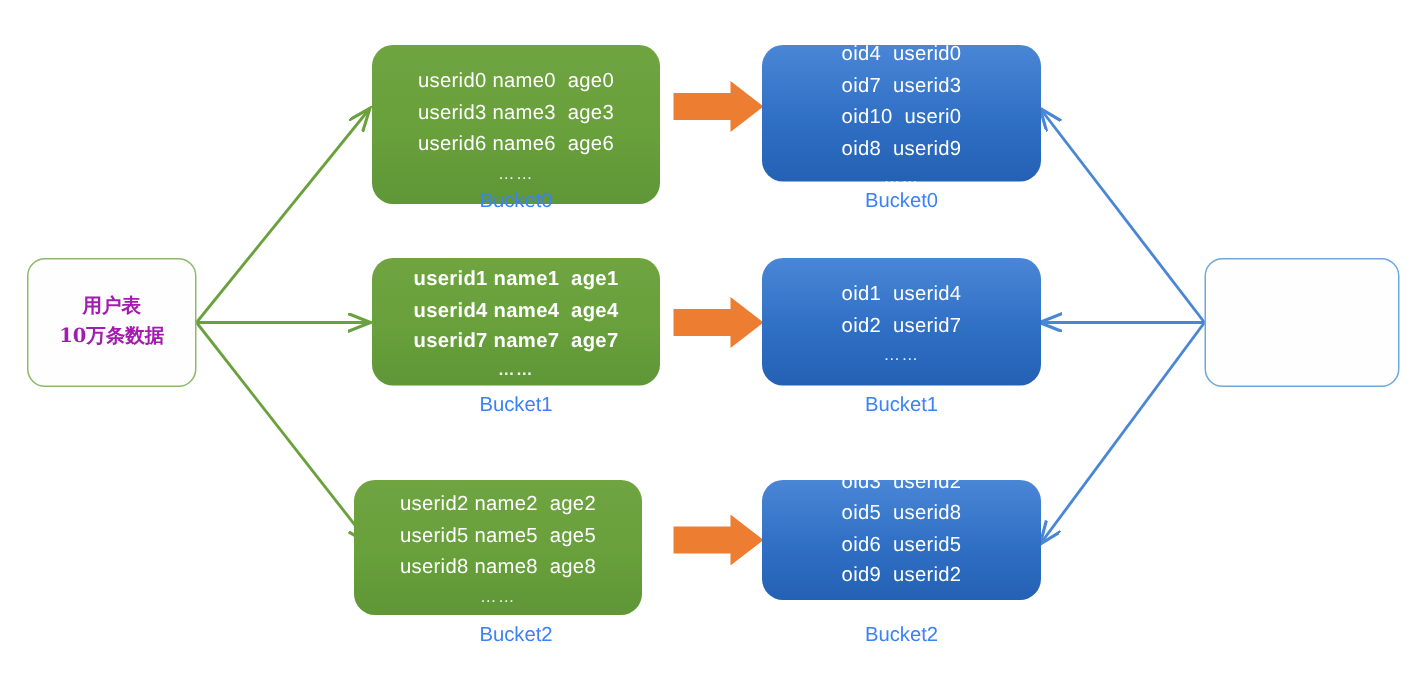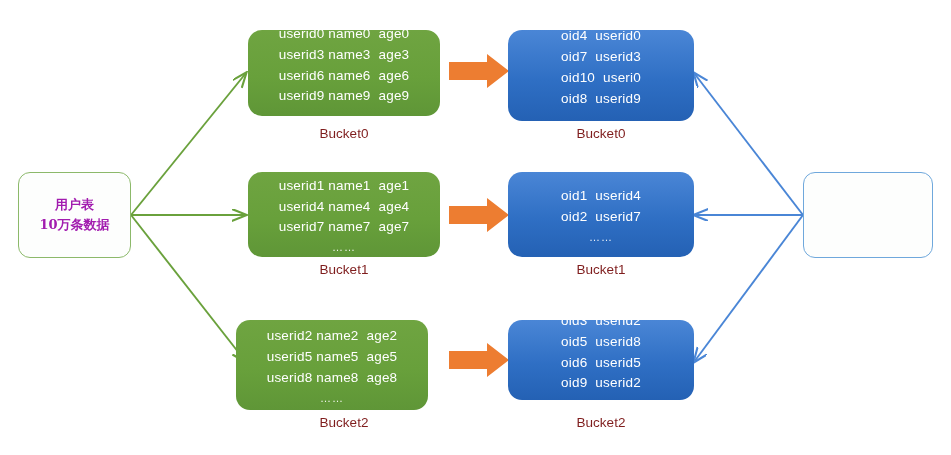--- a/index.html
+++ b/index.html
@@ -47,21 +47,21 @@
   .bucket.blue{
     background:linear-gradient(180deg,#4a86d6 0%,#2f6fc4 55%,#2461b4 100%);
   }
   .bucket .row{white-space:pre;line-height:1.55;}
   .bucket .dots{font-size:11px;letter-spacing:1px;opacity:.92;margin-top:3px;}
 
   .bucket-label{
     position:absolute;z-index:2;
     text-align:center;
     font-size:13.5px;
-    color:#7f1d1d;
+    color:#3b82f6;
     font-family:"Liberation Sans","DejaVu Sans",sans-serif;
   }
 
   .caption{
     position:absolute;z-index:3;
     font-size:11.5px;
     font-weight:700;
     color:#2b2b2b;
     font-family:"DejaVu Serif","Liberation Serif",serif;
     white-space:nowrap;
@@ -106,30 +106,29 @@
       <div>用户表</div>
       <div class="l2">10万条数据</div>
     </div>
   </div>
 
   <div class="node tablebox blue" style="left:803px;top:172px;width:130px;height:86px;">
     <div>
     </div>
   </div>
 
-  <div class="node bucket green" style="left:248px;top:30px;width:192px;height:86px;">
+  <div class="node bucket green" style="left:248px;top:30px;width:192px;height:106px;">
     <div class="row">userid0 name0  age0</div>
     <div class="row">userid3 name3  age3</div>
     <div class="row">userid6 name6  age6</div>
-    <div class="row">userid9 name9  age9</div>
     <div class="dots">……</div>
   </div>
   <div class="bucket-label" style="left:248px;top:126px;width:192px;">Bucket0</div>
 
-  <div class="node bucket green" style="left:248px;top:172px;width:192px;height:85px;">
+  <div class="node bucket green" style="left:248px;top:172px;width:192px;height:85px;font-weight:bold;">
     <div class="row">userid1 name1  age1</div>
     <div class="row">userid4 name4  age4</div>
     <div class="row">userid7 name7  age7</div>
     <div class="dots">……</div>
   </div>
   <div class="bucket-label" style="left:248px;top:262px;width:192px;">Bucket1</div>
 
   <div class="node bucket green" style="left:236px;top:320px;width:192px;height:90px;">
     <div class="row">userid2 name2  age2</div>
     <div class="row">userid5 name5  age5</div>

